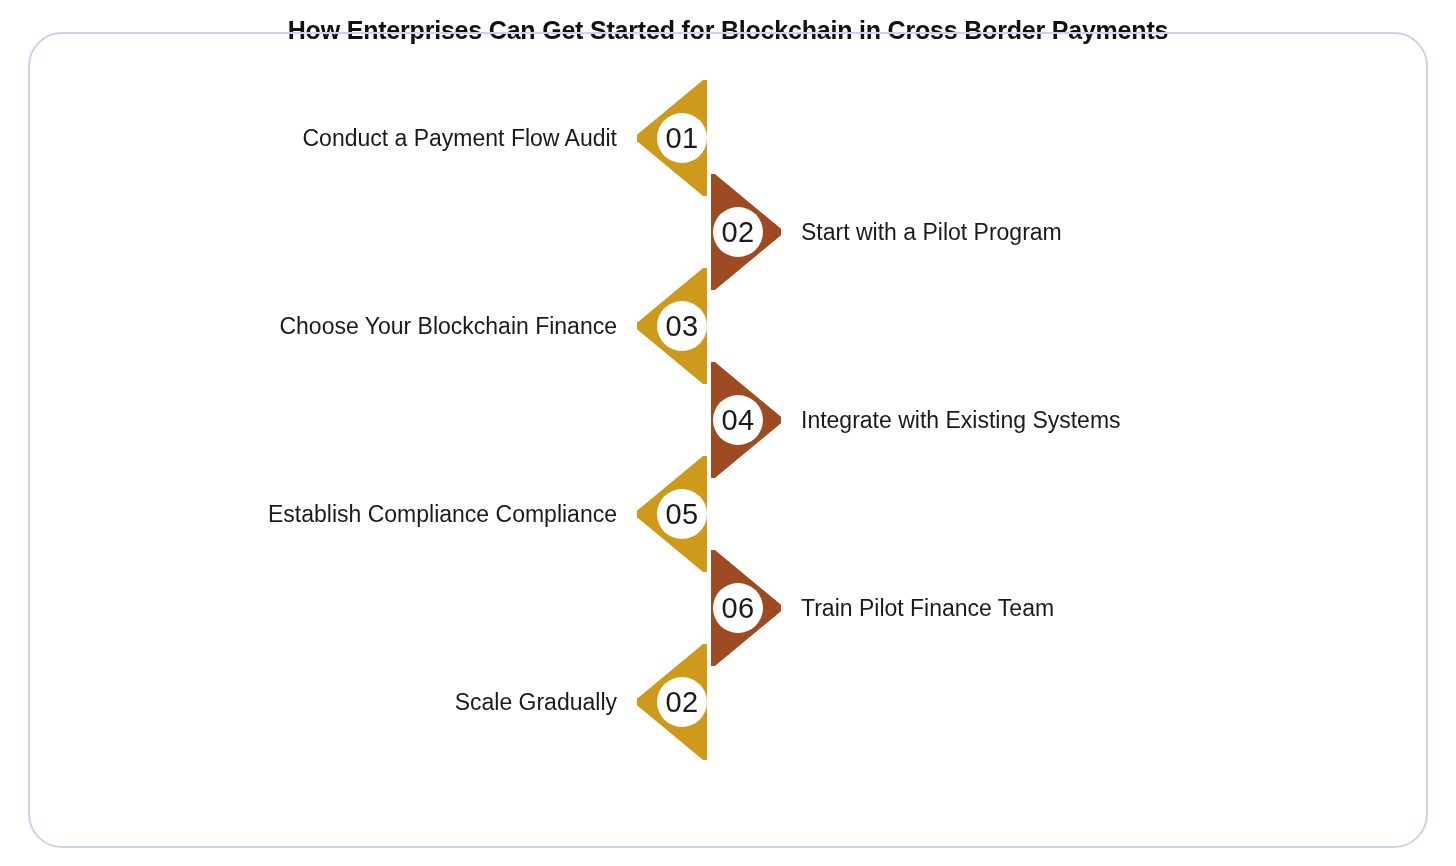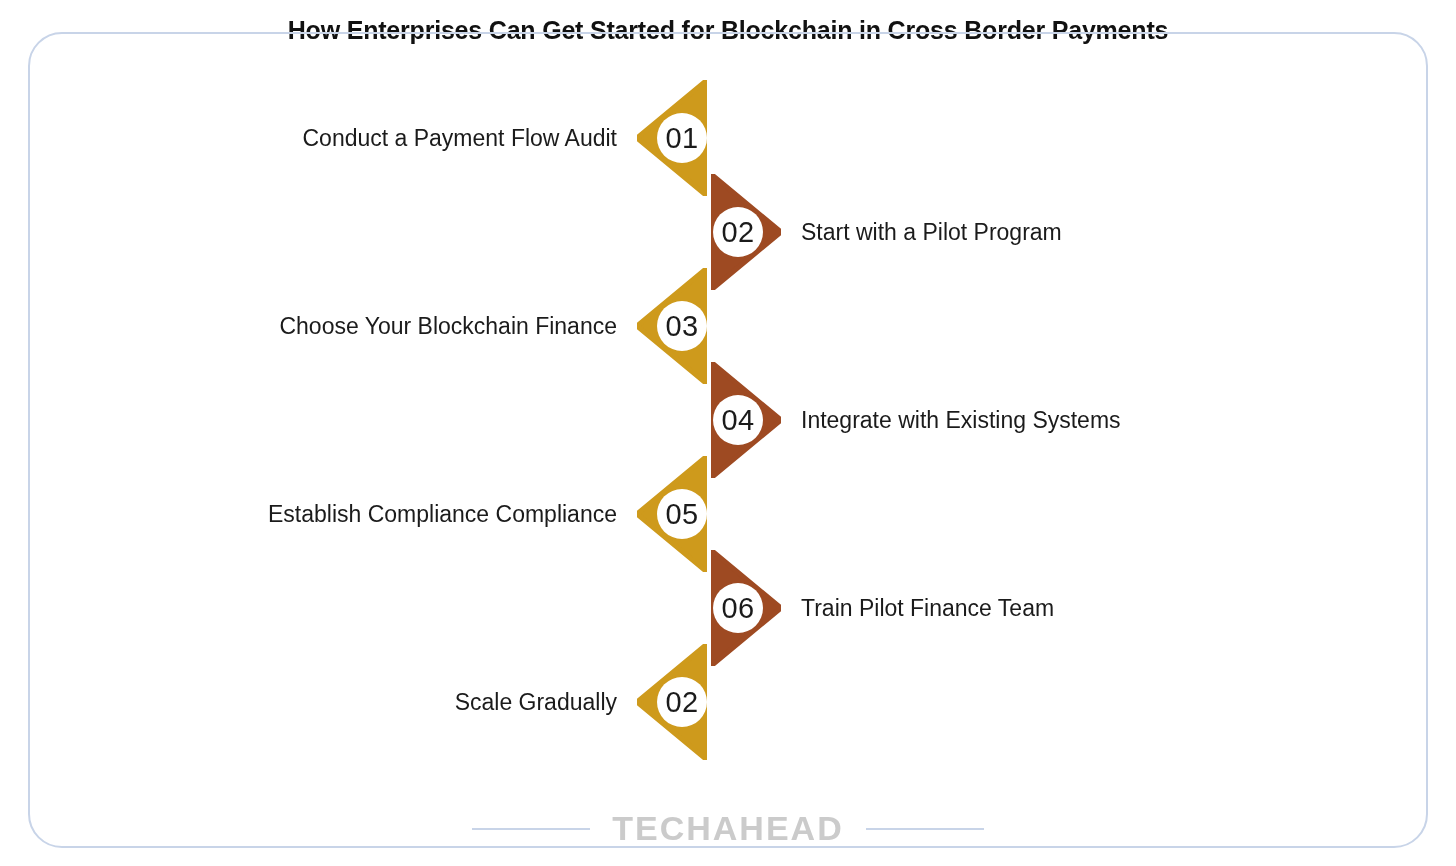--- a/index.html
+++ b/index.html
@@ -208,19 +208,14 @@
             <svg width="70" height="116" viewBox="0 0 70 116">
               <polygon points="70,0 70,116 0,58" fill="#CE9A1C" stroke="#CE9A1C" stroke-width="5" stroke-linejoin="round"></polygon>
             </svg>
           </div>
           <div class="num-circle">02</div>
         </div>
         <div class="step-label to-left">Scale Gradually</div>
       </div>
     </div>
 
-  <div class="footer">
-    <div class="rule"></div>
-    <div class="wordmark">TECHAHEAD</div>
-    <div class="rule"></div>
-  </div>
 
 </div>
 
 </body></html>

